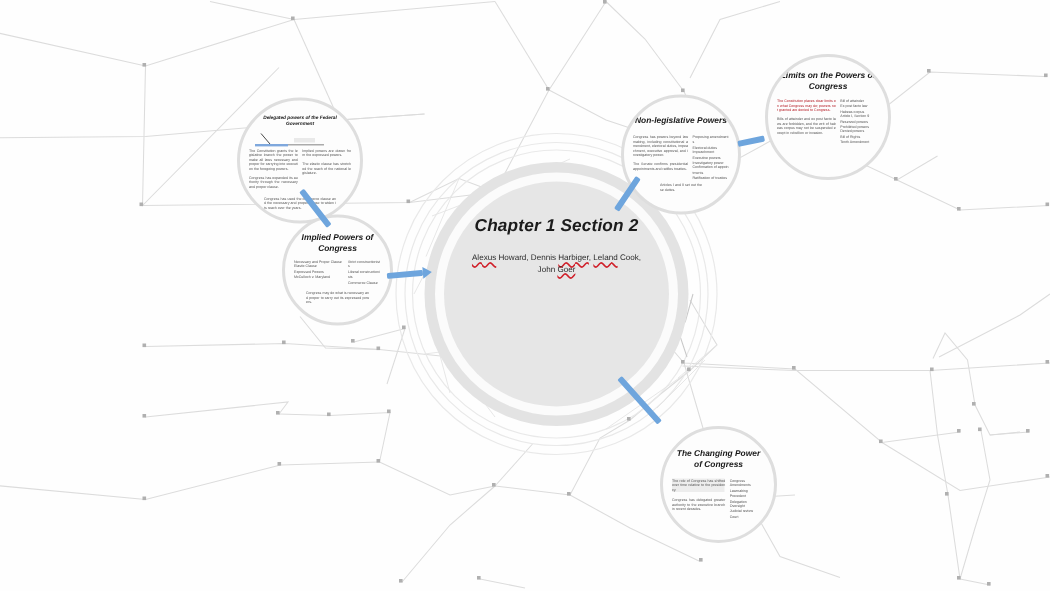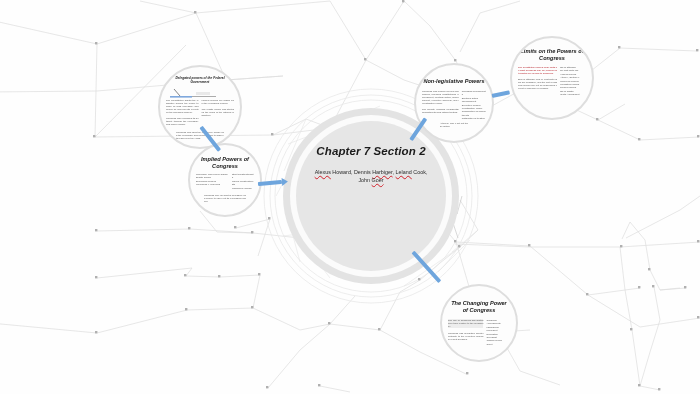--- a/index.html
+++ b/index.html
@@ -278,21 +278,21 @@
       <rect x="697" y="135" width="2.4" height="2.4"></rect>
       <rect x="697" y="240" width="2.4" height="2.4"></rect>
       <rect x="697" y="316" width="2.4" height="2.4"></rect>
     </g>
   </svg>
 
   <div class="hub hub-ring-outer"></div>
   <div class="hub hub-ring-white"></div>
   <div class="hub hub-core"></div>
   <div class="hub-text">
-    <div class="hub-title">Chapter 7 Section 2</div>
+    <div class="hub-title">Chapter 1 Section 2</div>
     <div class="hub-authors">
       <span class="sp">Alexus</span><span> Howard, Dennis </span><span class="sp">Harbiger</span><span>, </span><span class="sp">Leland</span><span> Cook, John </span><span class="sp">Goer</span>
     </div>
   </div>
 
   <div class="bubble" style="left:158px; top:65px; width:84px; height:84px;">
     <div class="bubble-inner" style="top:9px;">
       <div class="b-title" style="font-size:3.2px; line-height:4px;">Delegated powers of the Federal Government</div>
       <div style="margin-top:5px; position:relative; height:10px;">
         <svg width="72" height="12" style="position:absolute;left:0;top:-1px;">

